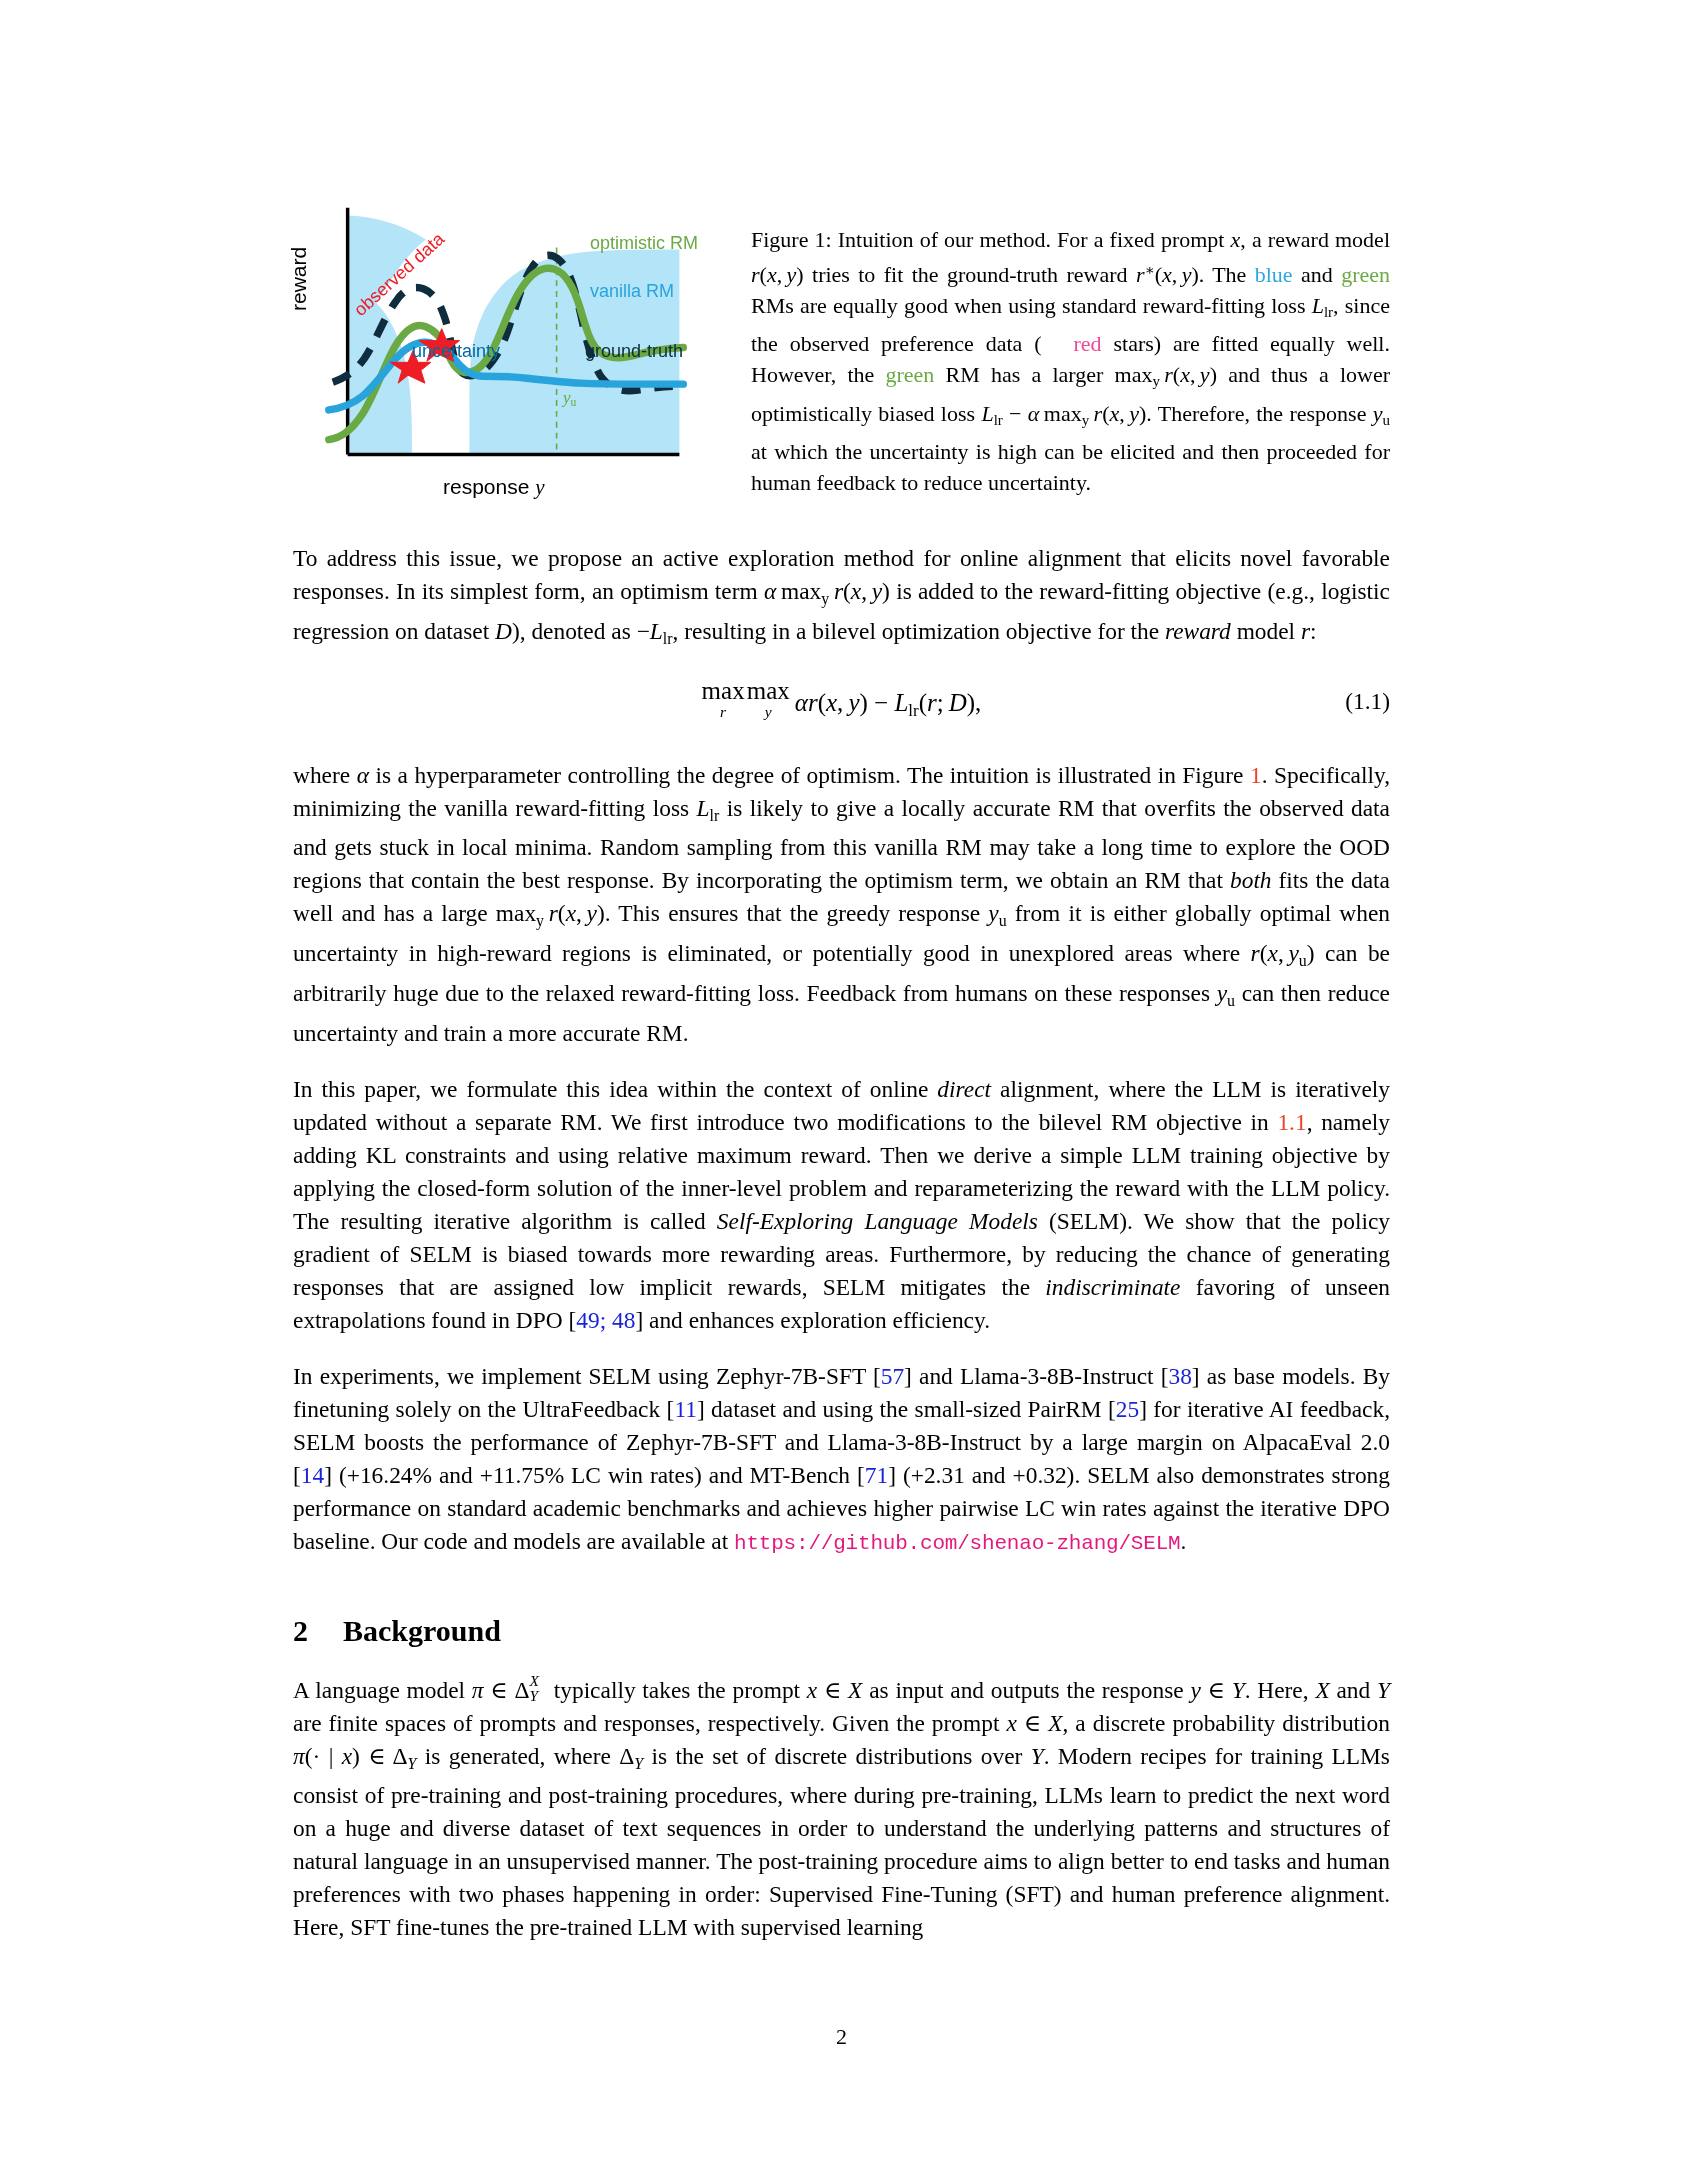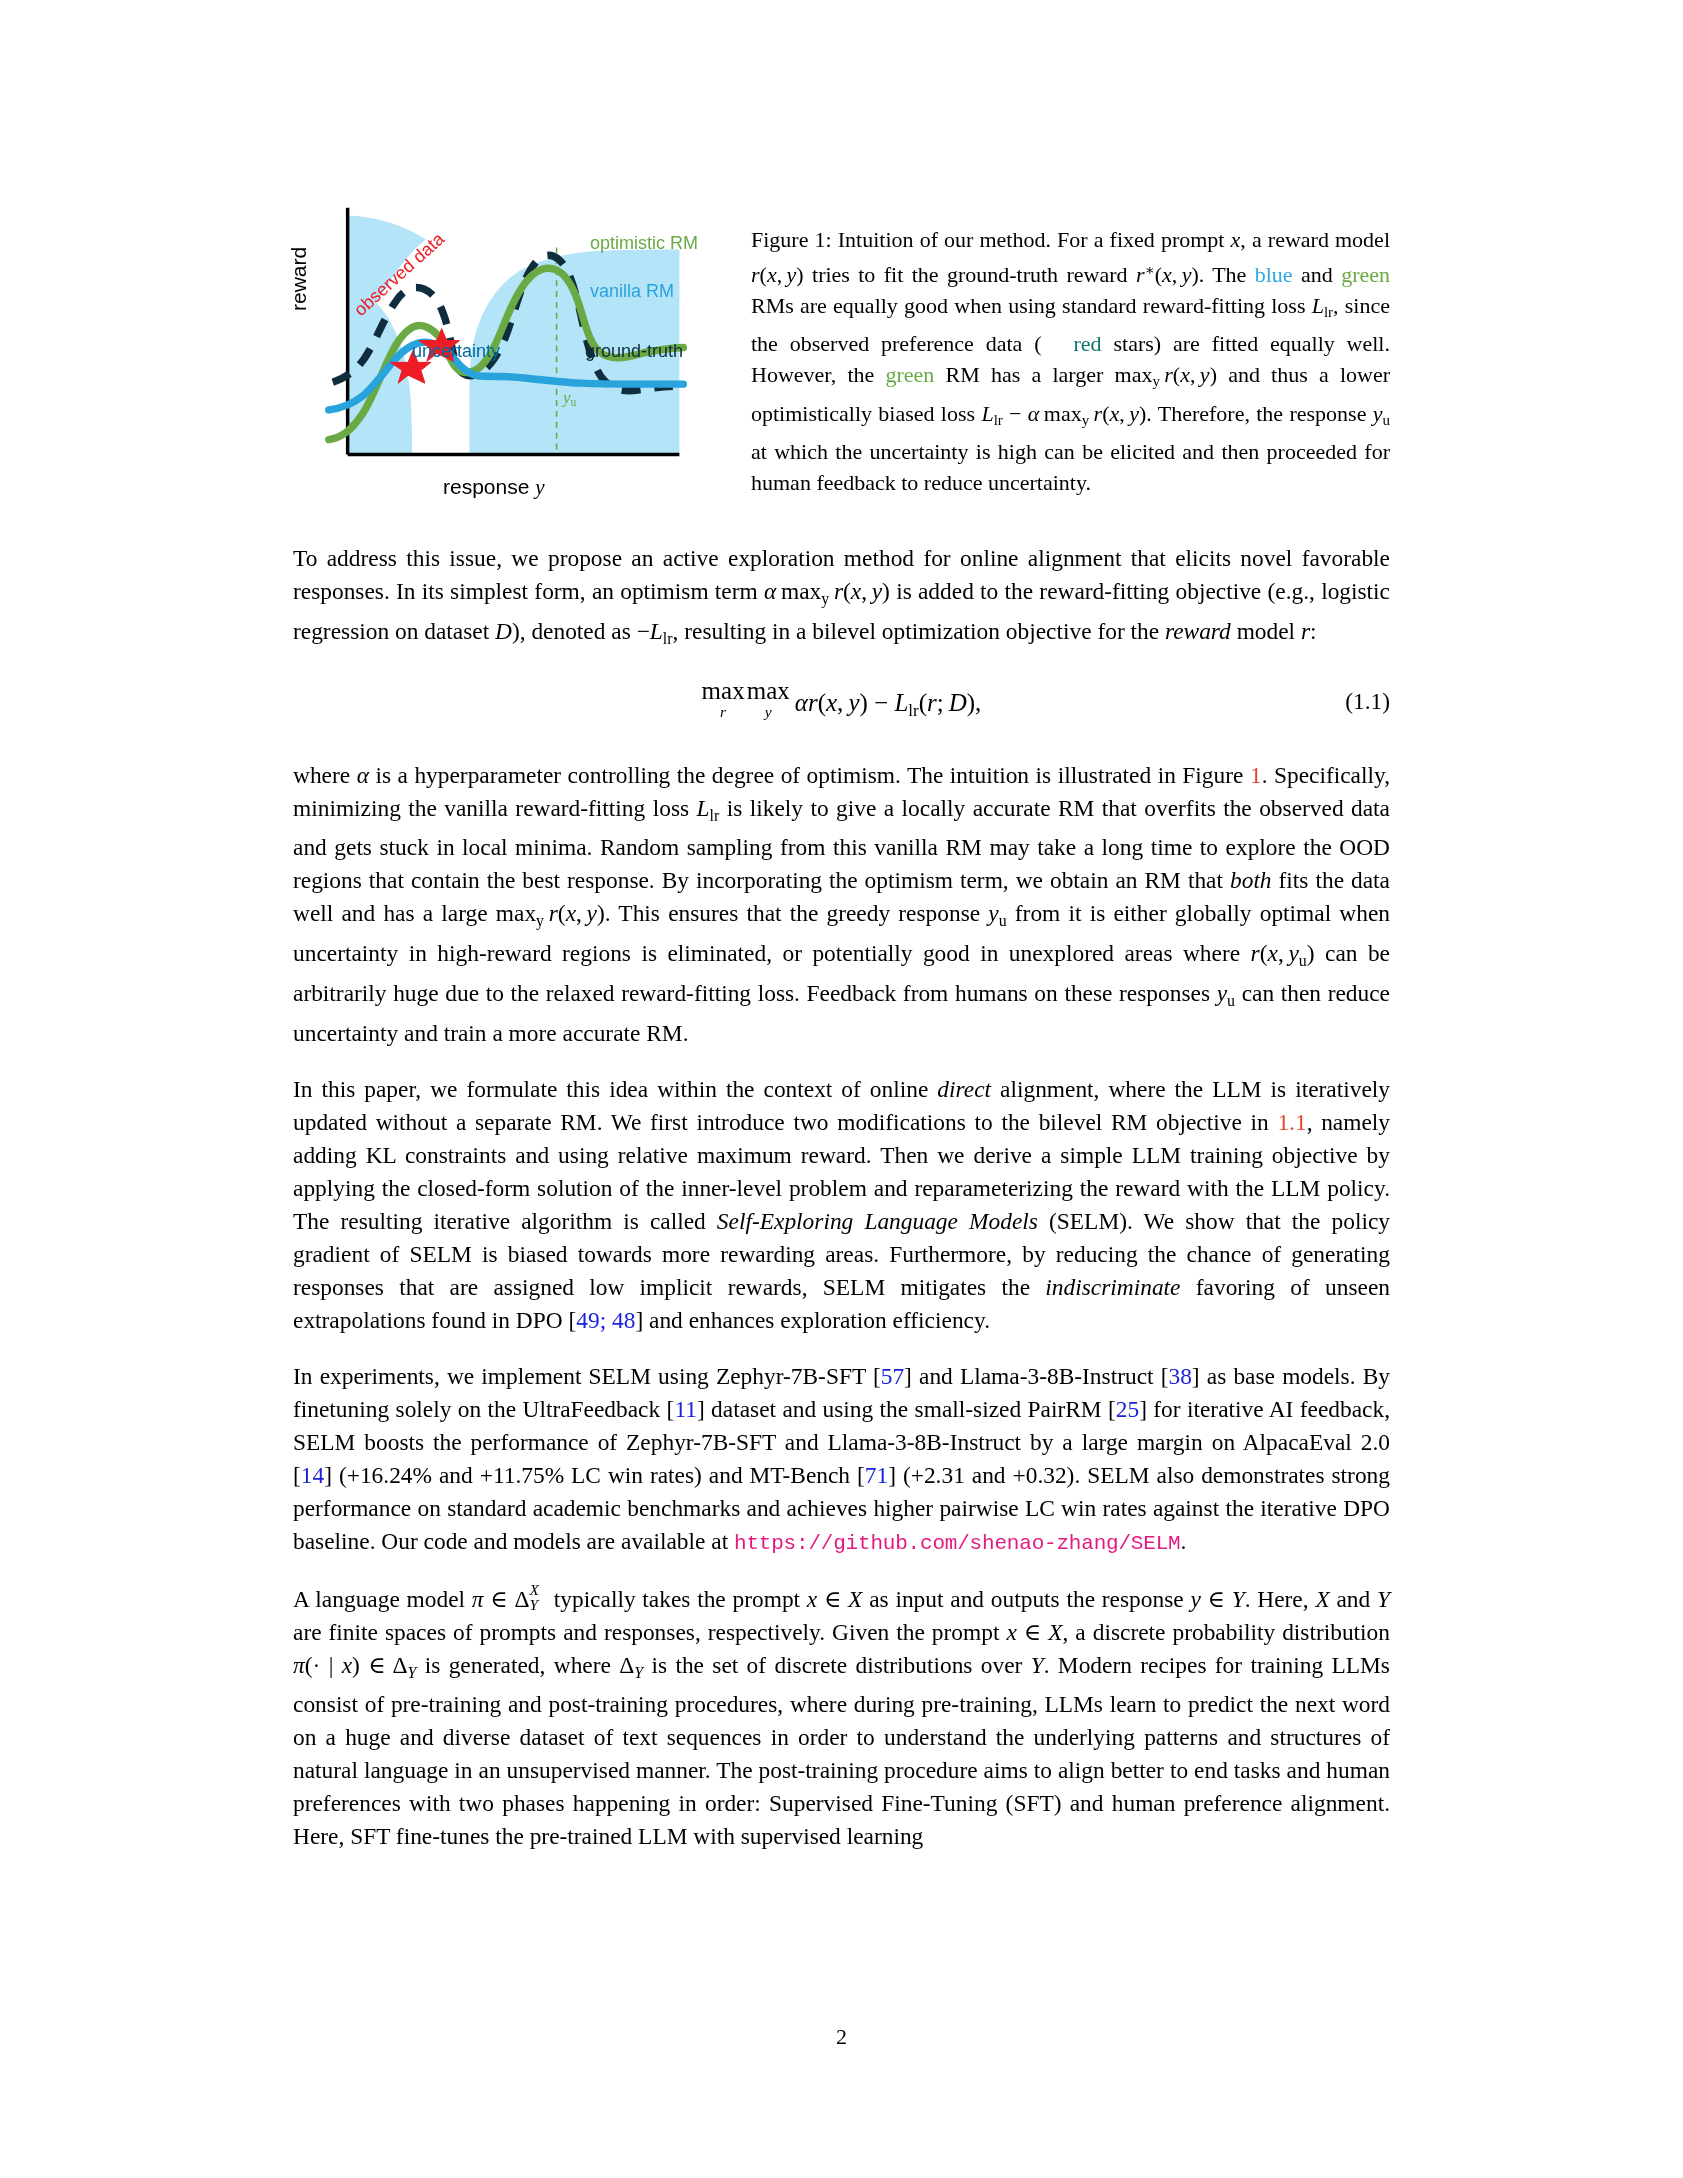--- a/index.html
+++ b/index.html
@@ -46,21 +46,21 @@
     font-size: 22px;
     line-height: 31px;
     text-align: justify;
     text-justify: inter-word;
     padding-left: 14px;
     padding-top: 30px;
     hyphens: none;
   }
   .figure-caption .blue-word { color: #2ea7de; }
   .figure-caption .green-word { color: #6aa943; }
-  .figure-caption .red-word { color: #0f766e; margin-left: 32px; }
+  .figure-caption .red-word { color: #ec4899; margin-left: 32px; }
 
   
   .ylabel {
     position: absolute;
     left: -6px;
     top: 117px;
     transform: rotate(-90deg);
     transform-origin: left top;
     font-family: "Liberation Sans", sans-serif;
     font-size: 21px;
@@ -293,20 +293,21 @@
       <div class="equation"><span class="maxop"><span class="top">max</span><span class="bot">r</span></span> <span class="maxop"><span class="top">max</span><span class="bot">y</span></span> <span class="m">αr</span>(<span class="m">x</span>, <span class="m">y</span>) − <span class="cal">L</span><span class="sub">lr</span>(<span class="m">r</span>; <span class="cal">D</span>),</div>
       <div class="eqnum">(1.1)</div>
     </div>
 
     <p class="body"><span>where </span><span class="m">α</span><span> is a hyperparameter controlling the degree of optimism. The intuition is illustrated in Figure </span><span class="ref-red">1</span><span>. Specifically, minimizing the vanilla reward-fitting loss </span><span class="cal">L</span><span class="sub">lr</span><span> is likely to give a locally accurate RM that overfits the observed data and gets stuck in local minima. Random sampling from this vanilla RM may take a long time to explore the OOD regions that contain the best response. By incorporating the optimism term, we obtain an RM that </span><i class="it">both</i><span> fits the data well and has a large </span><span class="mr">max</span><span class="sub m">y</span> <span class="m">r</span>(<span class="m">x</span>, <span class="m">y</span>)<span>. This ensures that the greedy response </span><span class="m">y</span><span class="sub m">u</span><span> from it is either globally optimal when uncertainty in high-reward regions is eliminated, or potentially good in unexplored areas where </span><span class="m">r</span>(<span class="m">x</span>, <span class="m">y</span><span class="sub m">u</span>)<span> can be arbitrarily huge due to the relaxed reward-fitting loss. Feedback from humans on these responses </span><span class="m">y</span><span class="sub m">u</span><span> can then reduce uncertainty and train a more accurate RM.</span></p>
 
     <p class="body"><span>In this paper, we formulate this idea within the context of online </span><i class="it">direct</i><span> alignment, where the LLM is iteratively updated without a separate RM. We first introduce two modifications to the bilevel RM objective in </span><span class="ref-red">1.1</span><span>, namely adding KL constraints and using relative maximum reward. Then we derive a simple LLM training objective by applying the closed-form solution of the inner-level problem and reparameterizing the reward with the LLM policy. The resulting iterative algorithm is called </span><i class="it">Self-Exploring Language Models</i><span> (SELM). We show that the policy gradient of SELM is biased towards more rewarding areas. Furthermore, by reducing the chance of generating responses that are assigned low implicit rewards, SELM mitigates the </span><i class="it">indiscriminate</i><span> favoring of unseen extrapolations found in DPO [</span><span class="cite">49; 48</span><span>] and enhances exploration efficiency.</span></p>
 
     <p class="body"><span>In experiments, we implement SELM using Zephyr-7B-SFT [</span><span class="cite">57</span><span>] and Llama-3-8B-Instruct [</span><span class="cite">38</span><span>] as base models. By finetuning solely on the UltraFeedback [</span><span class="cite">11</span><span>] dataset and using the small-sized PairRM [</span><span class="cite">25</span><span>] for iterative AI feedback, SELM boosts the performance of Zephyr-7B-SFT and Llama-3-8B-Instruct by a large margin on AlpacaEval 2.0 [</span><span class="cite">14</span><span>] (+16.24% and +11.75% LC win rates) and MT-Bench [</span><span class="cite">71</span><span>] (+2.31 and +0.32). SELM also demonstrates strong performance on standard academic benchmarks and achieves higher pairwise LC win rates against the iterative DPO baseline. Our code and models are available at </span><span class="url">https://github.com/shenao-zhang/SELM</span><span>.</span></p>
 
+    <h2 class="sec"><span class="num">2</span><span>Background</span></h2>
 
 
     <p class="body"><span>A language model </span><span class="m">π</span> ∈ <span class="frac-delta">Δ<span class="up">X</span><span class="dn">Y</span></span><span class="spacer-delta"></span><span> typically takes the prompt </span><span class="m">x</span> ∈ <span class="cal">X</span><span> as input and outputs the response </span><span class="m">y</span> ∈ <span class="cal">Y</span><span>. Here, </span><span class="cal">X</span><span> and </span><span class="cal">Y</span><span> are finite spaces of prompts and responses, respectively. Given the prompt </span><span class="m">x</span> ∈ <span class="cal">X</span><span>, a discrete probability distribution </span><span class="m">π</span>(· | <span class="m">x</span>) ∈ Δ<span class="sub cal">Y</span><span> is generated, where </span>Δ<span class="sub cal">Y</span><span> is the set of discrete distributions over </span><span class="cal">Y</span><span>. Modern recipes for training LLMs consist of pre-training and post-training procedures, where during pre-training, LLMs learn to predict the next word on a huge and diverse dataset of text sequences in order to understand the underlying patterns and structures of natural language in an unsupervised manner. The post-training procedure aims to align better to end tasks and human preferences with two phases happening in order: Supervised Fine-Tuning (SFT) and human preference alignment. Here, SFT fine-tunes the pre-trained LLM with supervised learning</span></p>
 
   </div>
 
   <div class="pagenum">2</div>
 </div>
 
 

